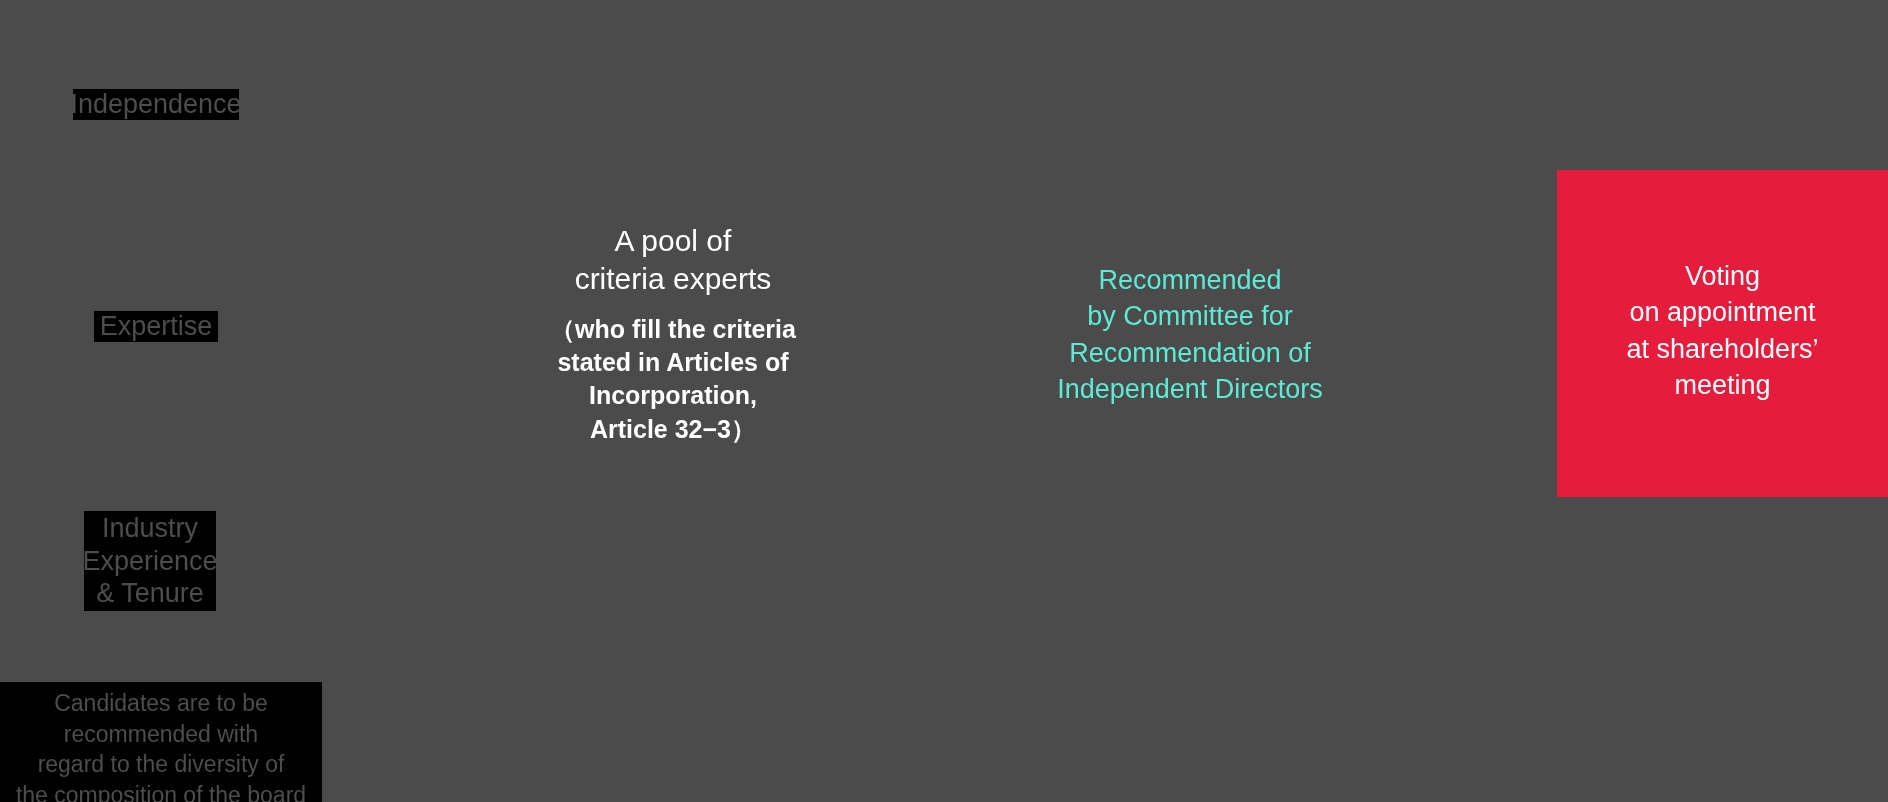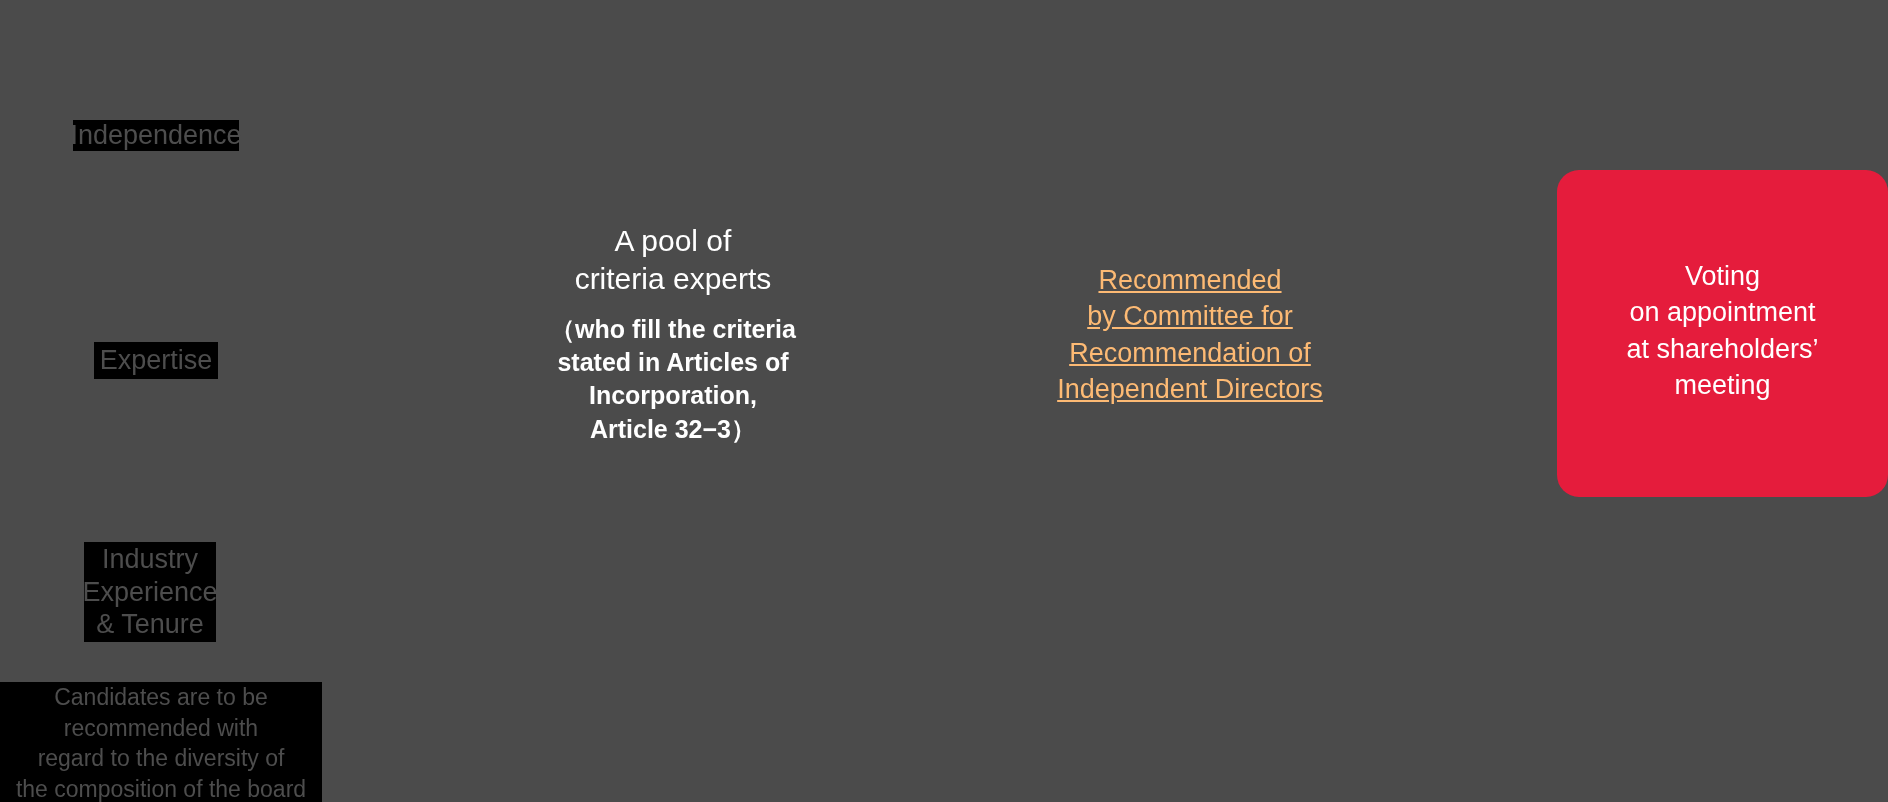--- a/index.html
+++ b/index.html
@@ -23,36 +23,35 @@
     position: absolute;
     background: #000000;
     color: #4d4d4d;
     text-align: center;
     line-height: 1.22;
     white-space: pre-line;
     display: flex;
     align-items: center;
     justify-content: center;
     box-sizing: border-box;
-    margin-top: 31px;
   }
 
   #chip-independence {
     left: 73px;
     top: 89px;
     width: 166px;
     height: 31px;
     font-size: 27px;
   }
 
   #chip-expertise {
     left: 94px;
     top: 311px;
     width: 124px;
-    height: 37px;
+    height: 31px;
     font-size: 27px;
   }
 
   #chip-industry {
     left: 84px;
     top: 511px;
     width: 132px;
     height: 100px;
     font-size: 27px;
   }
@@ -63,20 +62,21 @@
     left: 0px;
     top: 682px;
     width: 322px;
     height: 120px;
     background: #000000;
     color: #4d4d4d;
     font-size: 23px;
     line-height: 1.33;
     text-align: center;
     white-space: pre-line;
+    padding-top: 6px;
     box-sizing: border-box;
   }
 
   
   #stage-pool {
     position: absolute;
     left: 533px;
     top: 222px;
     width: 280px;
     text-align: center;
@@ -95,39 +95,37 @@
     font-weight: bold;
   }
 
   
   #stage-committee {
     position: absolute;
     left: 1045px;
     top: 262px;
     width: 290px;
     text-align: center;
-    color: #fdba74;
+    color: #5eead4;
     font-size: 27px;
     line-height: 1.35;
     white-space: pre-line;
-    text-decoration: underline;
   }
 
   
   #stage-voting {
     position: absolute;
     left: 1557px;
     top: 170px;
     width: 331px;
     height: 327px;
     background: #e51c3c;
     display: flex;
     align-items: center;
     justify-content: center;
-    border-radius: 22px;
   }
   #stage-voting .voting-label {
     color: #ffffff;
     text-align: center;
     font-size: 27px;
     line-height: 1.35;
     white-space: pre-line;
     padding-bottom: 6px;
   }
 </style>

